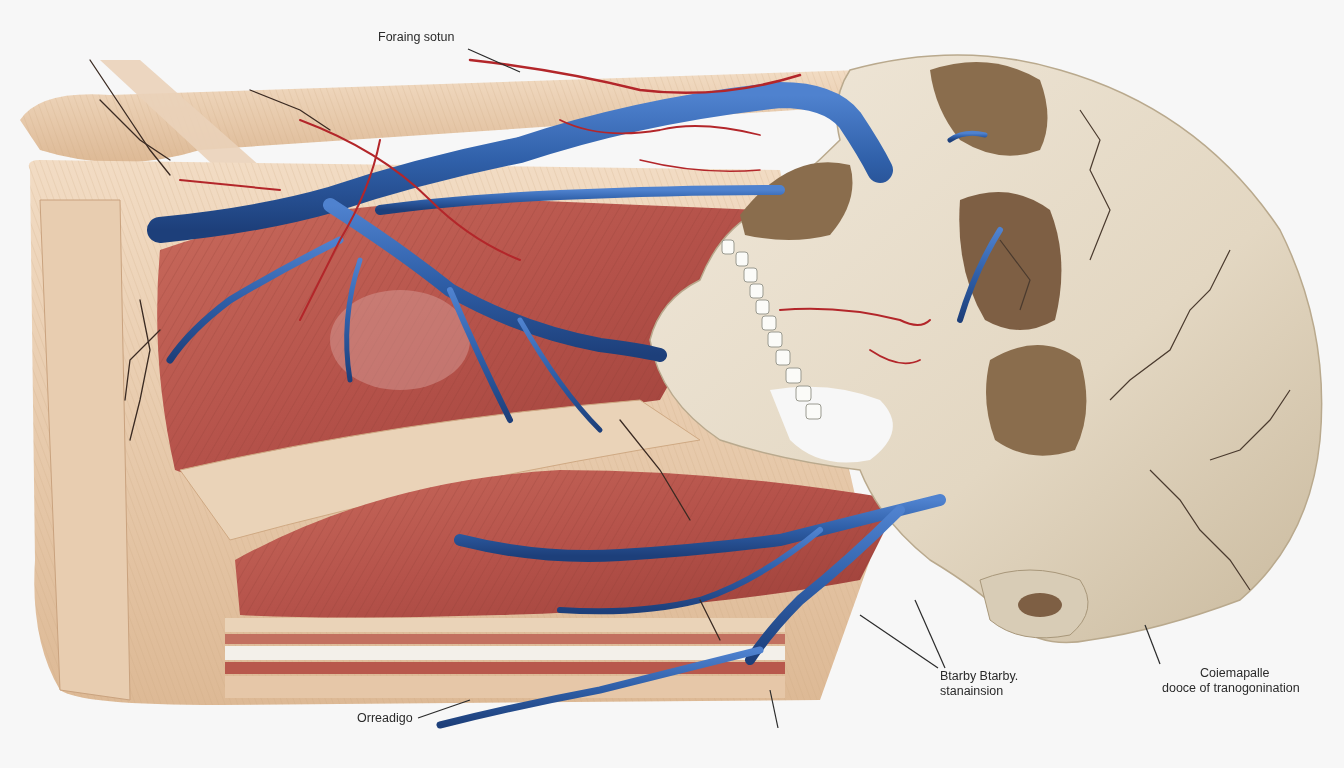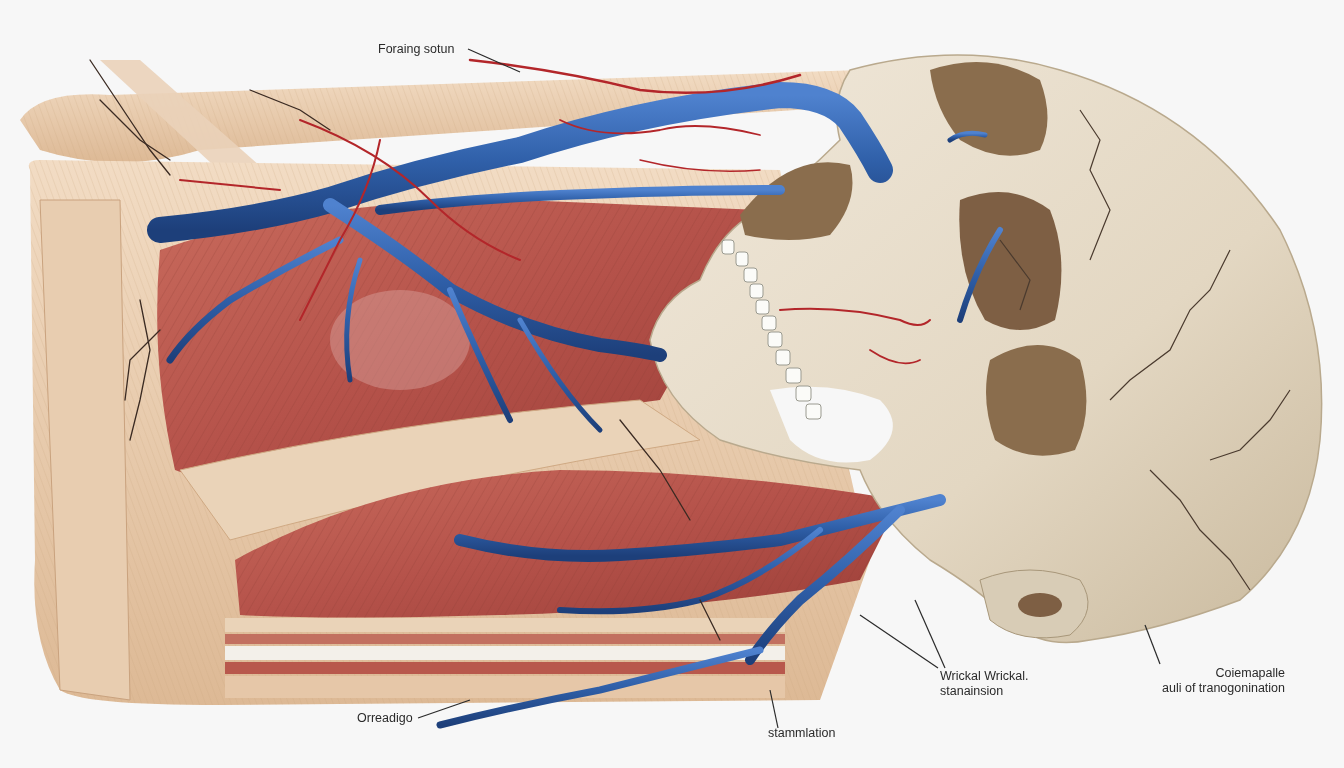--- a/index.html
+++ b/index.html
@@ -12,23 +12,23 @@
     .canvas { position: absolute; left: 0; top: 0; width: 1344px; height: 768px; }
     .label {
       position: absolute;
       font-family: "Liberation Sans", sans-serif;
       font-size: 12.5px;
       color: #2a2a2a;
       line-height: 15px;
       white-space: nowrap;
     }
     .label span { display: block; }
-    #lbl-top { left: 378px; top: 42px; }
+    #lbl-top { left: 378px; top: 30px; }
     #lbl-mid { left: 940px; top: 669px; }
-    #lbl-right { left: 1162px; top: 666px; text-align: right; }
+    #lbl-right { left: 1162px; top: 666px; text-align: center; }
     #lbl-right span:first-child { padding-left: 8px; }
     #lbl-left { left: 357px; top: 711px; }
     #lbl-bottom { left: 768px; top: 726px; }
   </style>
 </head>
 <body>
 
 <svg class="canvas" viewBox="0 0 1344 768" xmlns="http://www.w3.org/2000/svg">
   <defs>
     <linearGradient id="boneGrad" x1="0" y1="0" x2="1" y2="1">
@@ -172,28 +172,27 @@
     <line x1="418" y1="718" x2="470" y2="700"></line>
     <line x1="778" y1="728" x2="770" y2="690"></line>
   </g>
 </svg>
 
 <div class="label" id="lbl-top">
   <span>Foraing sotun</span>
 </div>
 
 <div class="label" id="lbl-mid">
-  <span>Wrickal Wrickal.</span>
+  <span>Btarby Btarby.</span>
   <span>stanainsion</span>
 </div>
 
 <div class="label" id="lbl-right">
   <span>Coiemapalle</span>
-  <span>auli of tranogonination</span>
+  <span>dooce of tranogonination</span>
 </div>
 
 <div class="label" id="lbl-left">
   <span>Orreadigo</span>
 </div>
 
 <div class="label" id="lbl-bottom">
-  <span>stammlation</span>
 </div>
 
 </body></html>

